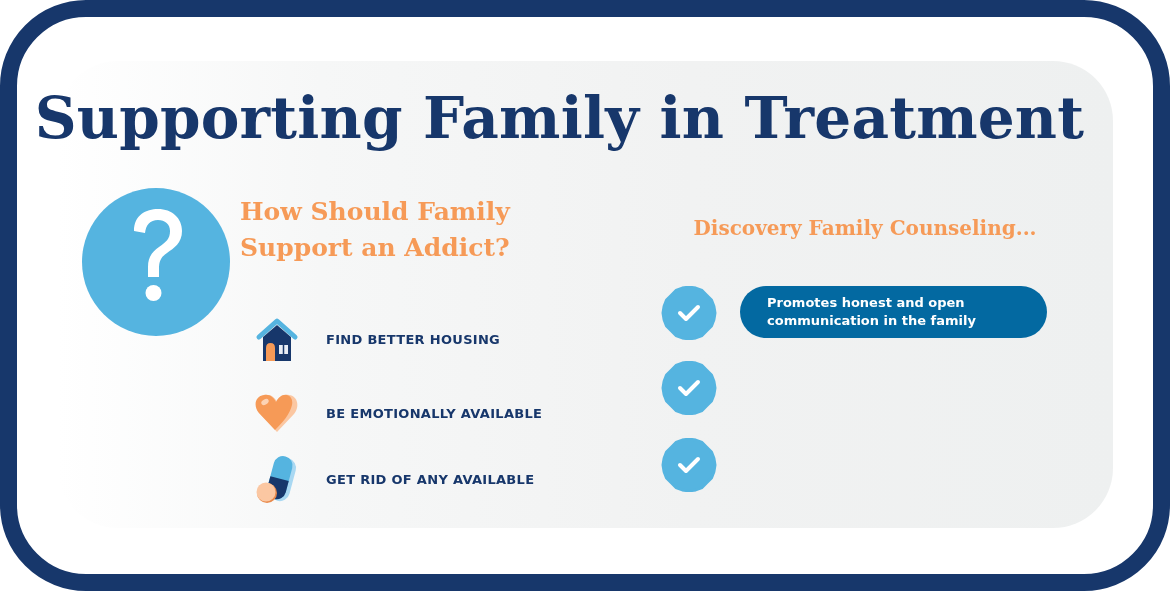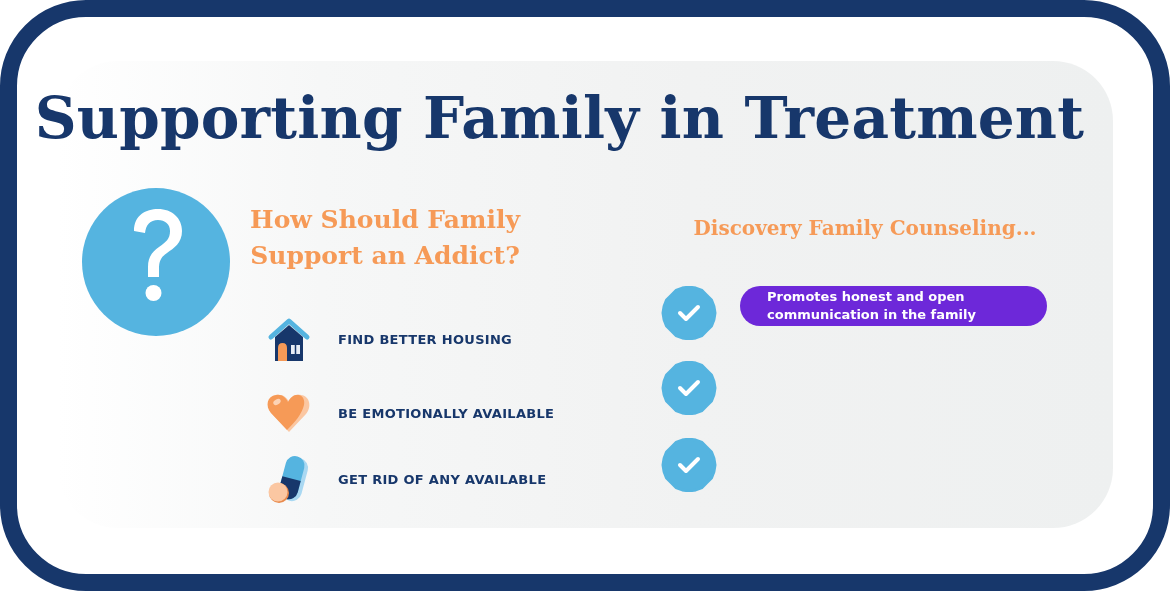--- a/index.html
+++ b/index.html
@@ -19,45 +19,45 @@
     font-family:"DejaVu Serif", serif; font-weight:bold; font-size:58px;
     color:#17376b; letter-spacing:0.2px; line-height:80px;
   }
   .qcircle {
     position:absolute; left:82px; top:188px; width:148px; height:148px;
     border-radius:50%; background:#55b4e0;
     display:flex; align-items:center; justify-content:center;
   }
   .qcircle svg { width:60px; height:110px; }
   .left-head {
-    position:absolute; left:240px; top:202px; width:290px; text-align:center;
+    position:absolute; left:240px; top:194px; width:290px; text-align:left;
     font-family:"DejaVu Serif", serif; font-weight:bold; font-size:25px;
     color:#f69a57; line-height:36px;
   }
   .left-list { position:absolute; left:249px; top:314px; }
   .left-item {
-    position:absolute; left:16px; height:50px; width:320px;
+    position:absolute; left:4px; height:50px; width:320px;
     display:flex; align-items:center;
   }
   .left-item .ico { width:48px; height:50px; display:flex; align-items:center; justify-content:center; }
   .left-item .lbl {
     position:absolute; left:73px;
     font-family:"DejaVu Sans", sans-serif; font-weight:bold; font-size:13px;
     color:#17376b; letter-spacing:0.3px; white-space:nowrap;
   }
   .right-head {
     position:absolute; left:640px; top:210px; width:450px; text-align:center;
     font-family:"DejaVu Serif", serif; font-weight:bold; font-size:20px;
     color:#f69a57; line-height:36px;
   }
   .benefit { position:absolute; left:660px; width:390px; height:54px; }
   .benefit .badge { position:absolute; left:0; top:0; width:58px; height:54px; }
   .benefit .pill {
-    position:absolute; left:80px; top:0; width:307px; height:40px;
-    border-radius:26px; background:#6d28d9;
+    position:absolute; left:80px; top:0; width:307px; height:52px;
+    border-radius:26px; background:#0369a1;
     display:flex; align-items:center; box-sizing:border-box; padding-left:27px;
   }
   .benefit .pill span {
     font-family:"DejaVu Sans", sans-serif; font-weight:bold; font-size:13px;
     color:#ffffff; line-height:18.5px; white-space:pre-line;
   }
 </style>
 </head>
 <body>
 

